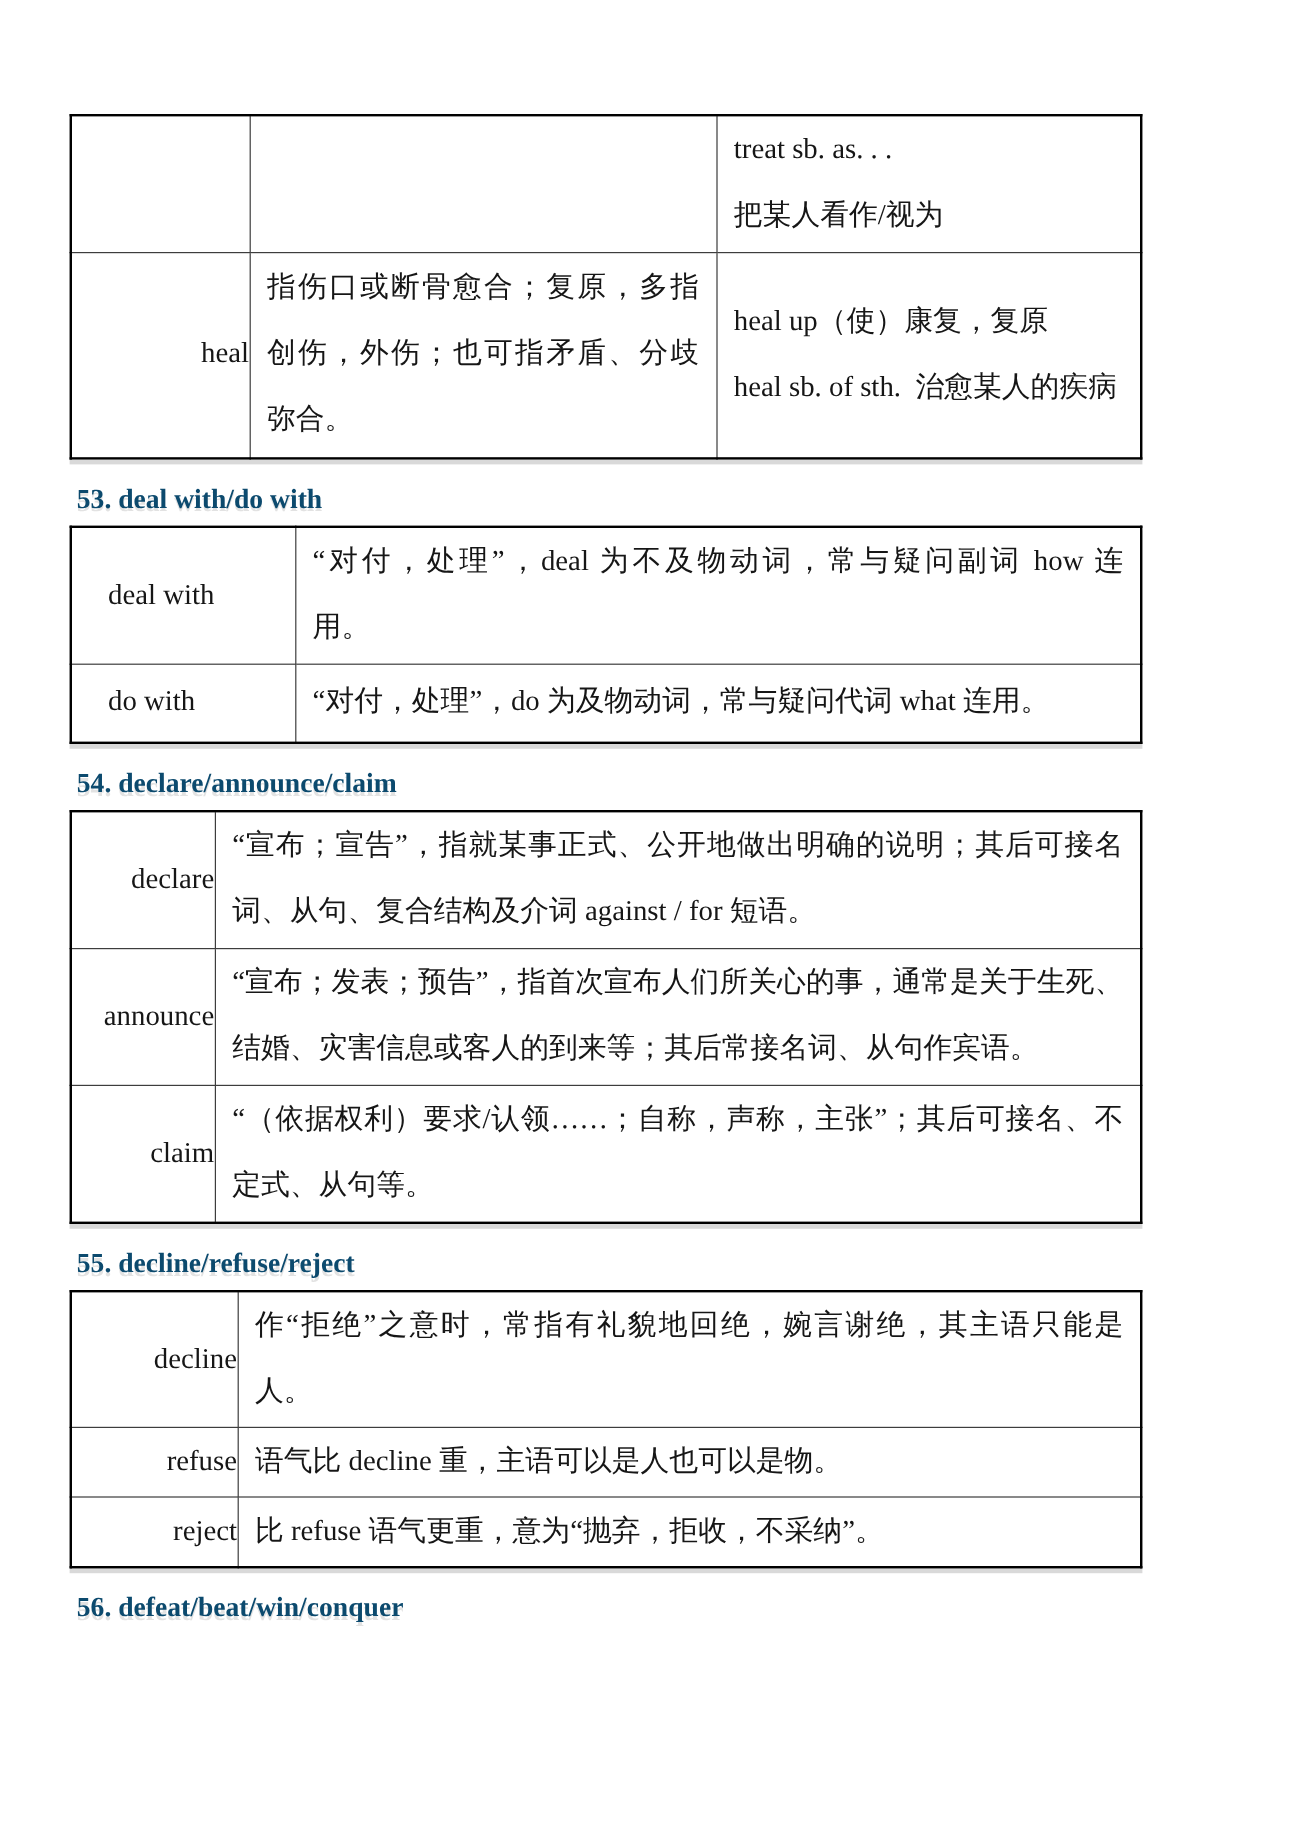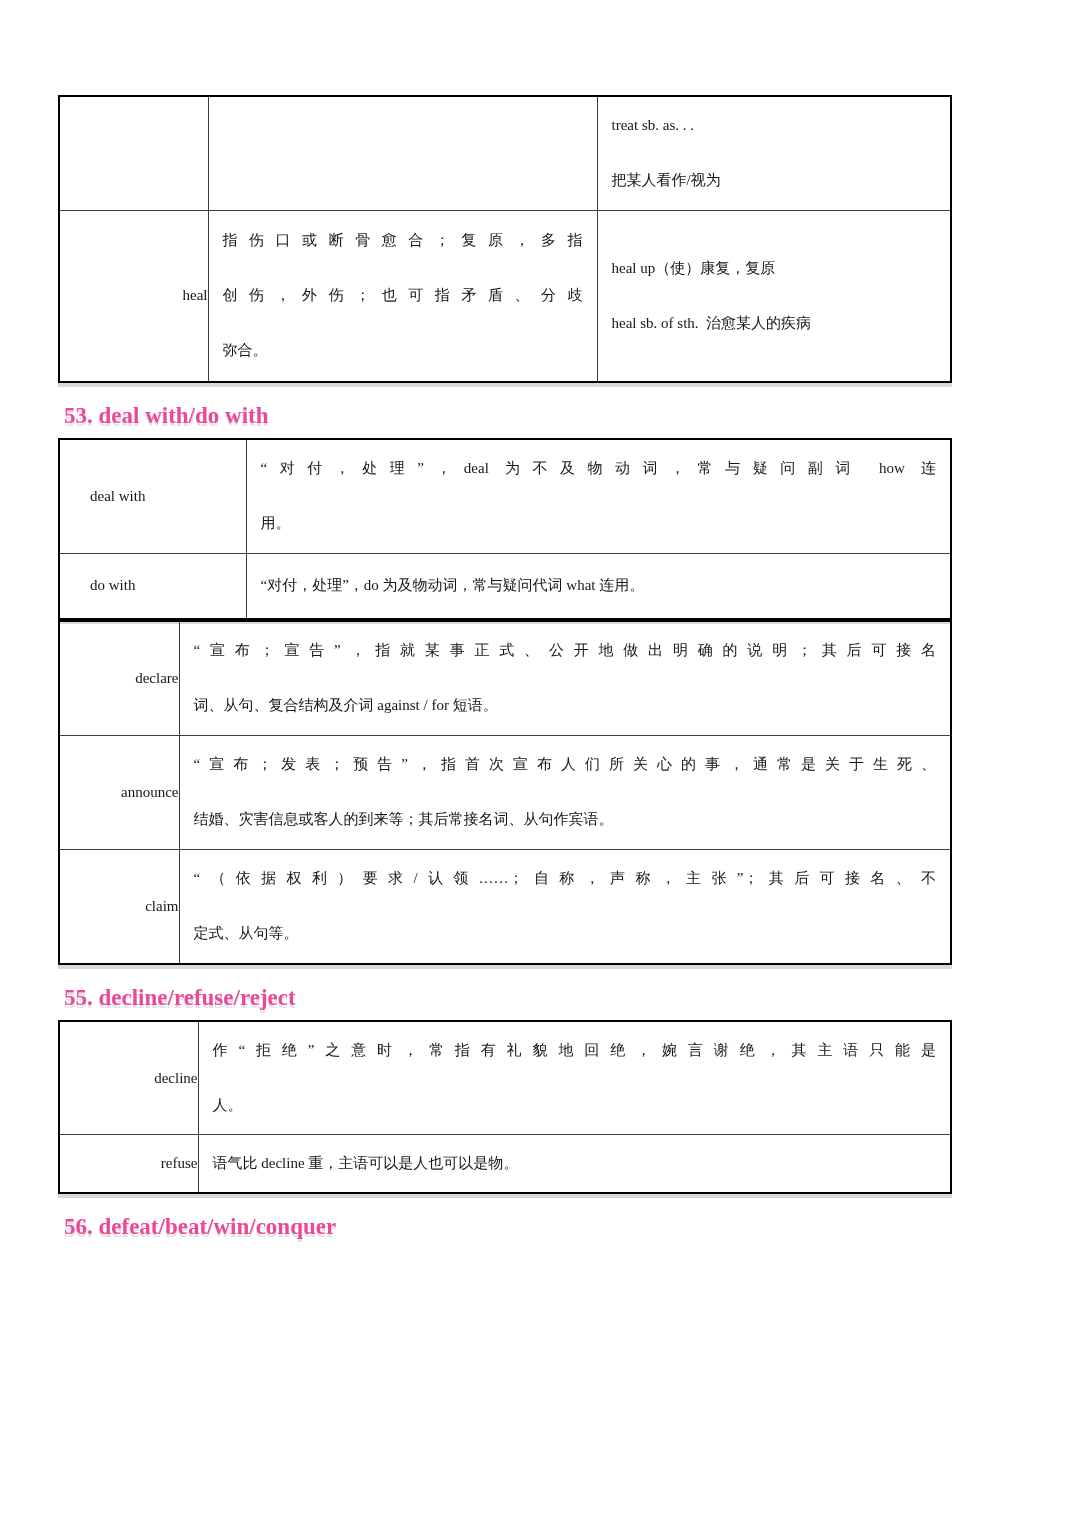--- a/index.html
+++ b/index.html
@@ -25,21 +25,21 @@
   table.vtable {
     border-collapse: collapse;
     table-layout: fixed;
     width: 892px;
     border: 2.5px solid #000000;
     box-shadow: 0 4px 0 rgba(130,130,130,0.30);
   }
   .vtable td {
     border: 1.4px solid #3d3d3d;
     vertical-align: middle;
-    font-size: 15px;
+    font-size: 24px;
     padding: 0;
     overflow: hidden;
   }
 
   
   .c149 { width: 149px; }
   .c389 { width: 389px; }
   .c354 { width: 354px; }
   .c187 { width: 187px; }
   .c705 { width: 705px; }
@@ -71,21 +71,21 @@
   .pline {
     line-height: 55px;
     white-space: pre-wrap;
   }
 
   .sec-heading {
     font-size: 23px;
     line-height: 26px;
     font-weight: bold;
     margin: 20px 0 9px 6px;
-    color: #ec4899;
+    color: #0c4a6e;
     text-shadow: 0 3px 0 rgba(140,140,140,0.25);
   }
 </style>
 </head>
 <body>
 
 <div class="page">
   <div class="content">
 
     <table class="vtable">
@@ -135,20 +135,21 @@
         </tr>
         <tr class="rh61">
           <td class="termL">do with</td>
           <td class="body">
             <div class="dline">“对付，处理”，do 为及物动词，常与疑问代词 what 连用。</div>
           </td>
         </tr>
       </tbody>
     </table>
 
+    <h2 class="sec-heading">54. declare/announce/claim</h2>
 
     <table class="vtable">
       <colgroup>
           <col class="c120">
           <col class="c772">
         </colgroup>
       <tbody>
         <tr class="rh114">
           <td class="term">declare</td>
           <td class="body">
@@ -187,19 +188,25 @@
             <div class="dline">作“拒绝”之意时，常指有礼貌地回绝，婉言谢绝，其主语只能是</div>
             <div class="dline">人。</div>
           </td>
         </tr>
         <tr class="rh57">
           <td class="term">refuse</td>
           <td class="body">
             <div class="dline">语气比 decline 重，主语可以是人也可以是物。</div>
           </td>
         </tr>
+        <tr class="rh58">
+          <td class="term">reject</td>
+          <td class="body">
+            <div class="dline">比 refuse 语气更重，意为“抛弃，拒收，不采纳”。</div>
+          </td>
+        </tr>
       </tbody>
     </table>
 
     <h2 class="sec-heading">56. defeat/beat/win/conquer</h2>
 
   </div>
 </div>
 
 </body></html>

